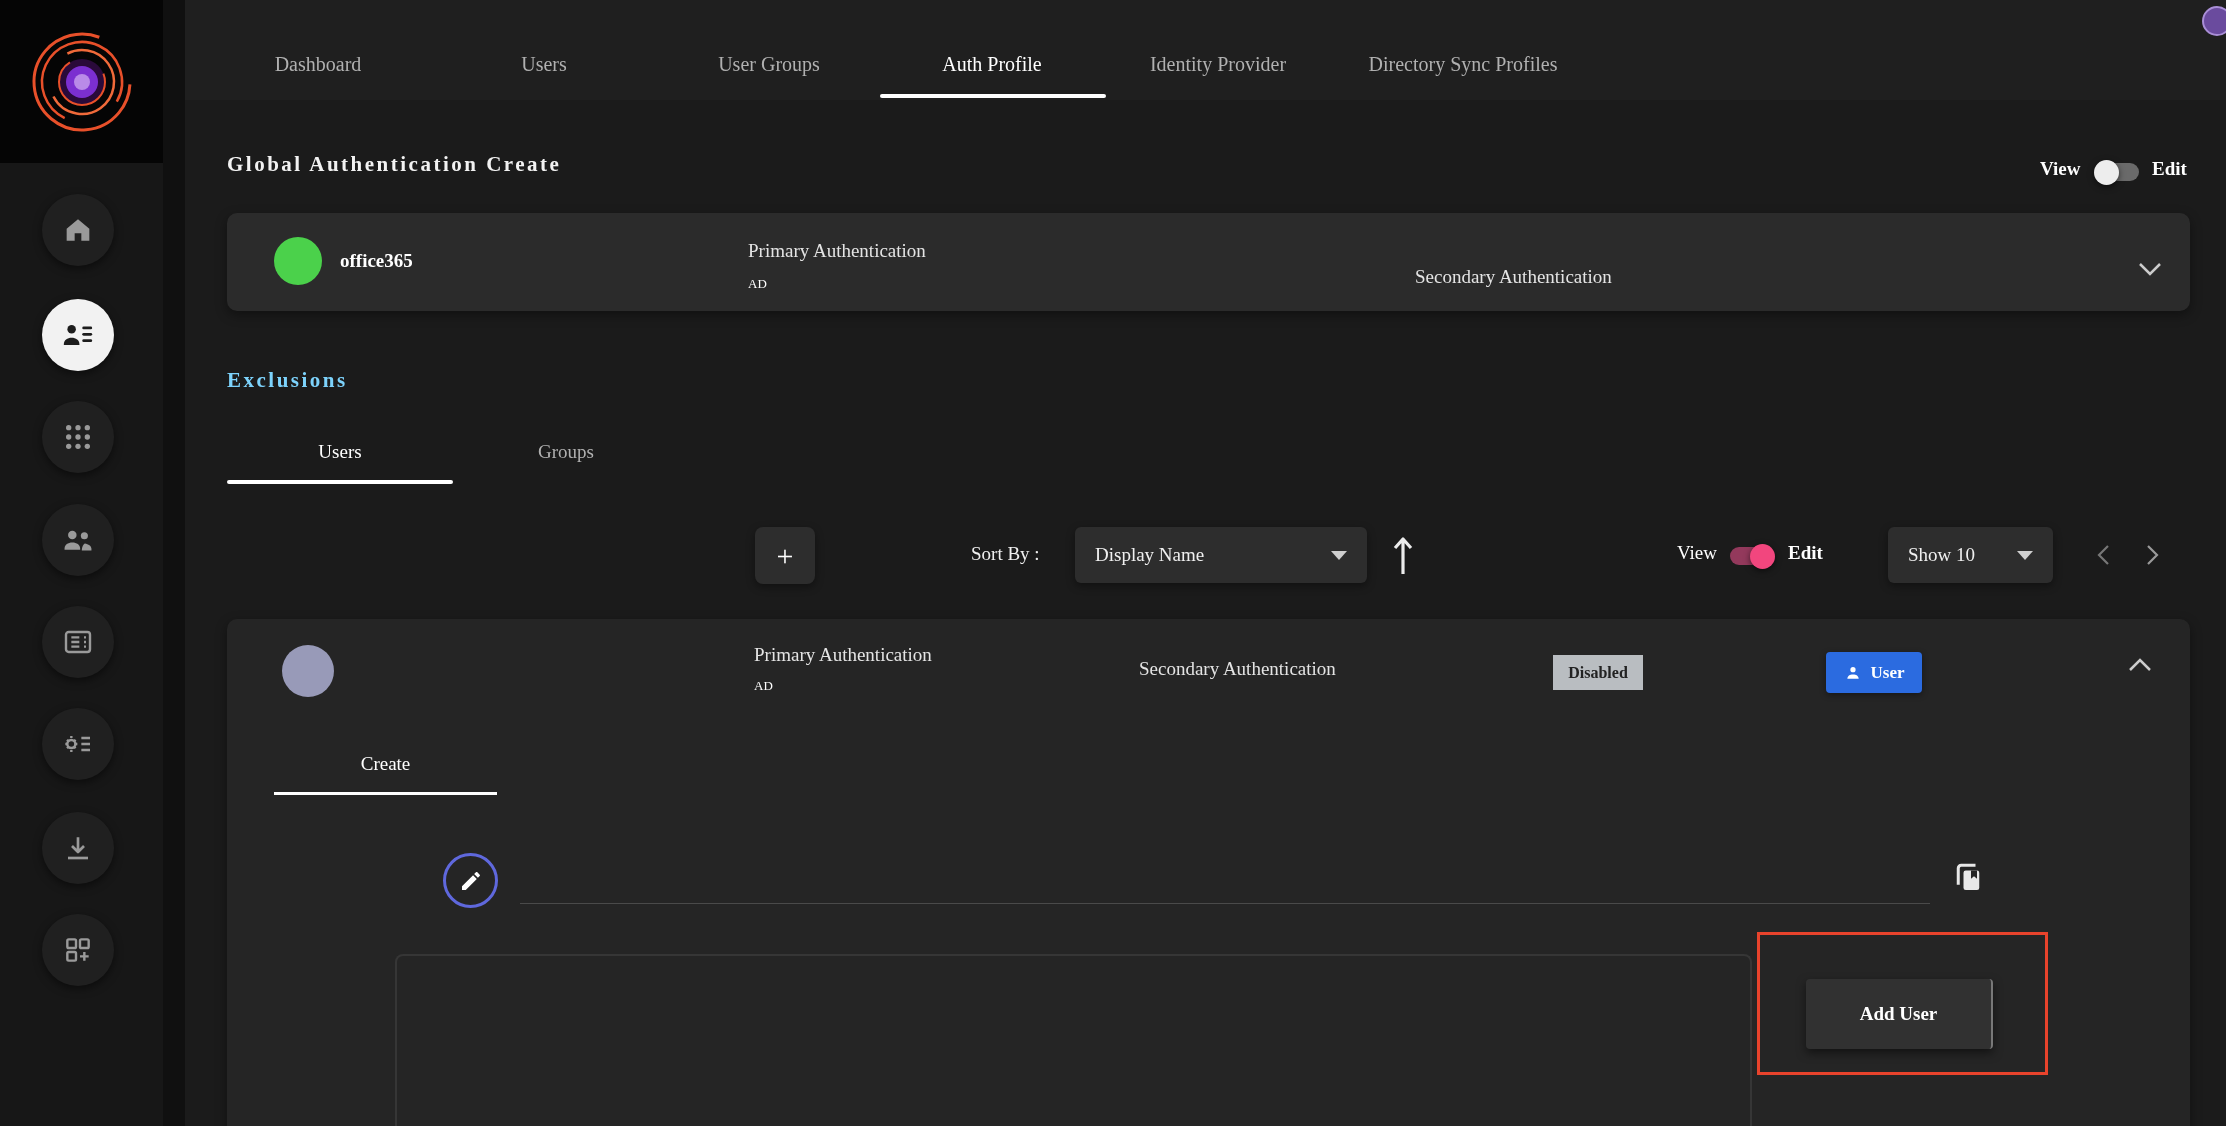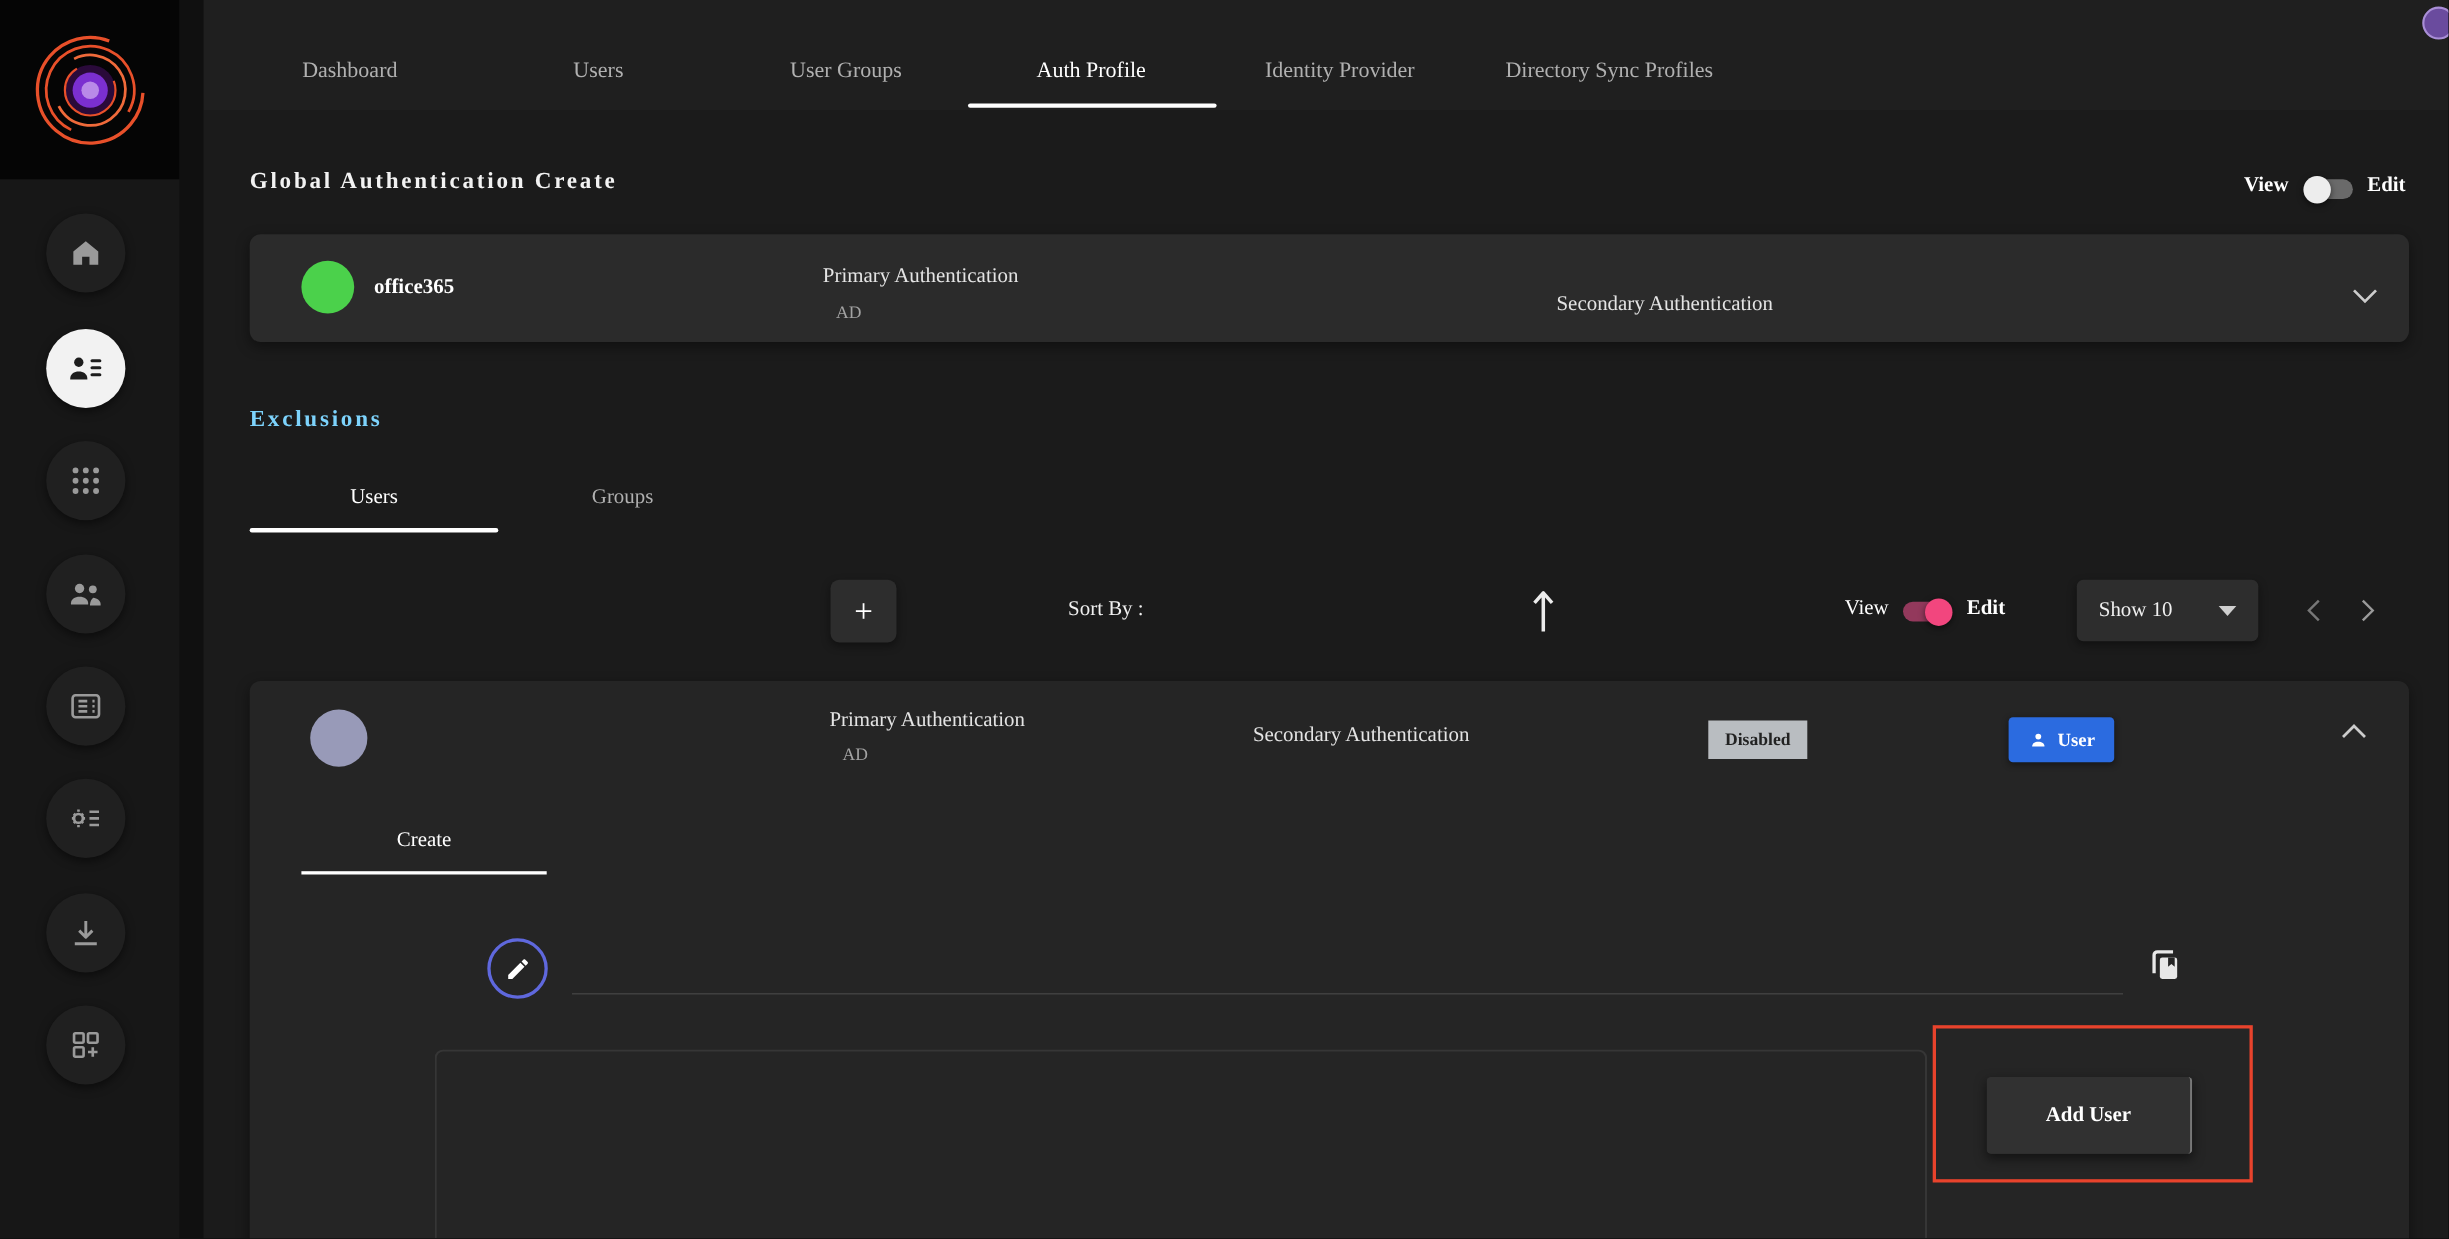--- a/index.html
+++ b/index.html
@@ -47,21 +47,21 @@
 
   
   .profile-card { left:227px; top:213px; width:1963px; height:98px;
     background:#2b2b2b; border-radius:10px; box-shadow:0 4px 12px rgba(0,0,0,.4); cursor:pointer; }
   .row-card { left:227px; top:619px; width:1963px; height:520px;
     background:#252525; border-radius:10px; box-shadow:0 4px 12px rgba(0,0,0,.4); }
 
   .green-dot { left:274px; top:237px; width:48px; height:48px; border-radius:50%; background:#4bd14b; }
   .profile-name { left:340px; top:250px; font-size:19px; font-weight:bold; color:#fff; }
   .t19 { font-size:19px; color:#e4e4e4; }
-  .t15 { font-size:16px; color:#a3a3a3;margin-left:12px; }
+  .t15 { font-size:13px; color:#ffffff; }
 
   
   .excl-tab { top:441px; width:226px; text-align:center; font-size:19px; color:#b0b0b0; cursor:pointer; }
   .excl-tab.active { color:#fff; }
   .excl-underline { left:227px; top:480px; width:226px; height:4px; background:#fff; border-radius:2px; }
 
   
   .search-box { left:227px; top:527px; width:470px; height:57px; background:#2d2d2d;
     border-radius:8px; box-shadow:0 3px 8px rgba(0,0,0,.4);
     display:flex; align-items:center; padding:0 18px; gap:14px; }
@@ -219,20 +219,24 @@
     </svg>
   </div>
 
   <div class="abs section-title">Exclusions</div>
   <div class="abs excl-tab active" style="left:227px;">Users</div>
   <div class="abs excl-tab" style="left:453px;">Groups</div>
   <div class="abs excl-underline"></div>
 
   <div class="abs plus-btn">+</div>
   <div class="abs sortby-label">Sort By :</div>
+  <div class="abs dropdown dd-sort">
+    <span>Display Name</span>
+    <span class="caret"></span>
+  </div>
   <div class="abs sort-dir-btn">
     <svg width="24" height="46" viewBox="0 0 24 46">
       <path d="M12 42V8M4 16l8-9 8 9" stroke="#ececec" stroke-width="3.2" fill="none" stroke-linejoin="round"></path>
     </svg>
   </div>
   <div class="abs toggle-label" style="left:1677px; top:542px;">View</div>
   <div class="abs switch on" style="left:1730px; top:547px;">
     <span class="thumb"></span>
   </div>
   <div class="abs toggle-label bold" style="left:1788px; top:542px;">Edit</div>

